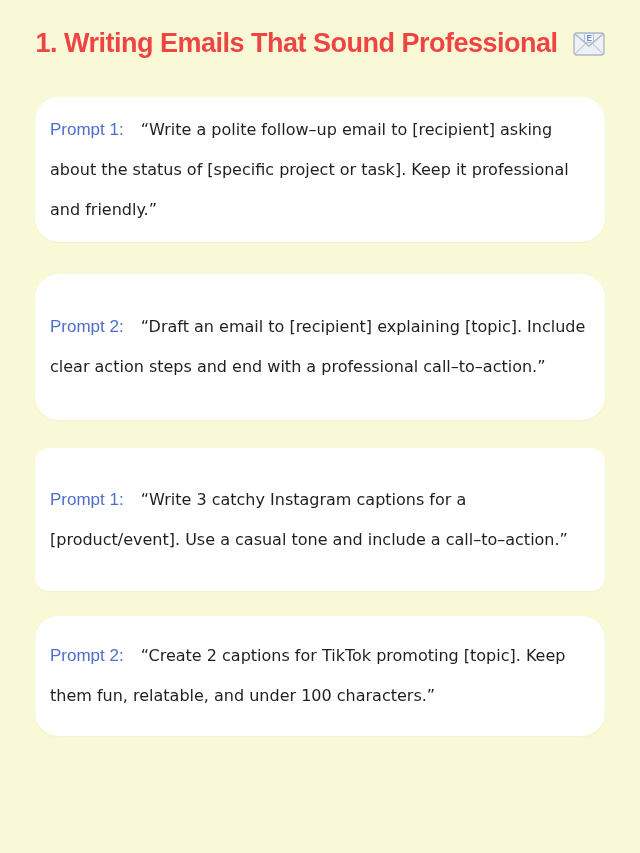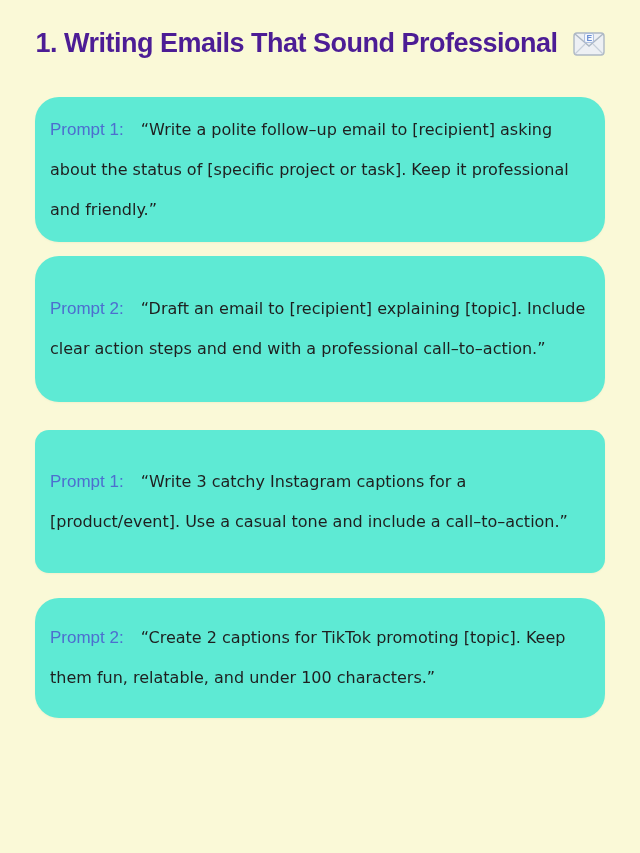--- a/index.html
+++ b/index.html
@@ -17,41 +17,41 @@
     padding: 0 35px;
     box-sizing: border-box;
   }
   .heading {
     margin: 0;
     text-align: center;
     font-family: "Liberation Sans", sans-serif;
     font-weight: bold;
     font-size: 27px;
     letter-spacing: -0.5px;
-    color: #4c1d95;
+    color: #ef4444;
     white-space: nowrap;
   }
   .heading .icon {
     display: inline-block;
     vertical-align: -4px;
     margin-left: 8px;
   }
   .heading-1 { margin-top: 28px; }
   .heading-2 { margin-top: 36px; }
   .card {
-    background: #5eead4;
+    background: #ffffff;
     border-radius: 24px;
     box-sizing: border-box;
     padding: 10px 15px;
     display: flex;
     align-items: center;
     box-shadow: 0 1px 2px rgba(120,120,60,0.06);
   }
   .card-1 { margin-top: 34px; min-height: 145px; }
-  .card-2 { margin-top: 14px; min-height: 146px; justify-content: center; }
+  .card-2 { margin-top: 32px; min-height: 146px; justify-content: center; }
   .card-3 { margin-top: 28px; min-height: 143px; border-radius: 14px; }
   .card-4 { margin-top: 25px; min-height: 120px; }
   .card p {
     margin: 0;
     font-size: 16px;
     line-height: 40px;
     color: #1F1F1F;
   }
   .plabel {
     color: #4D6ECF;

